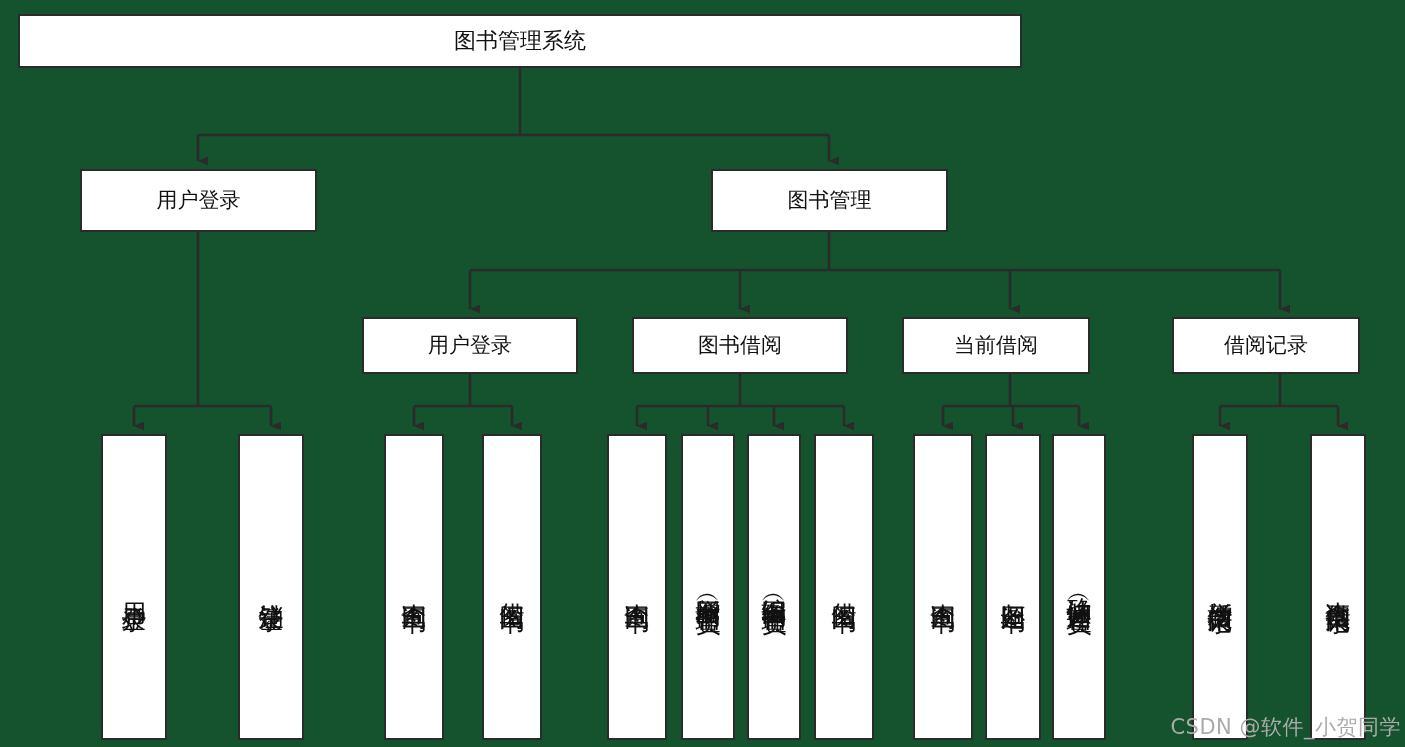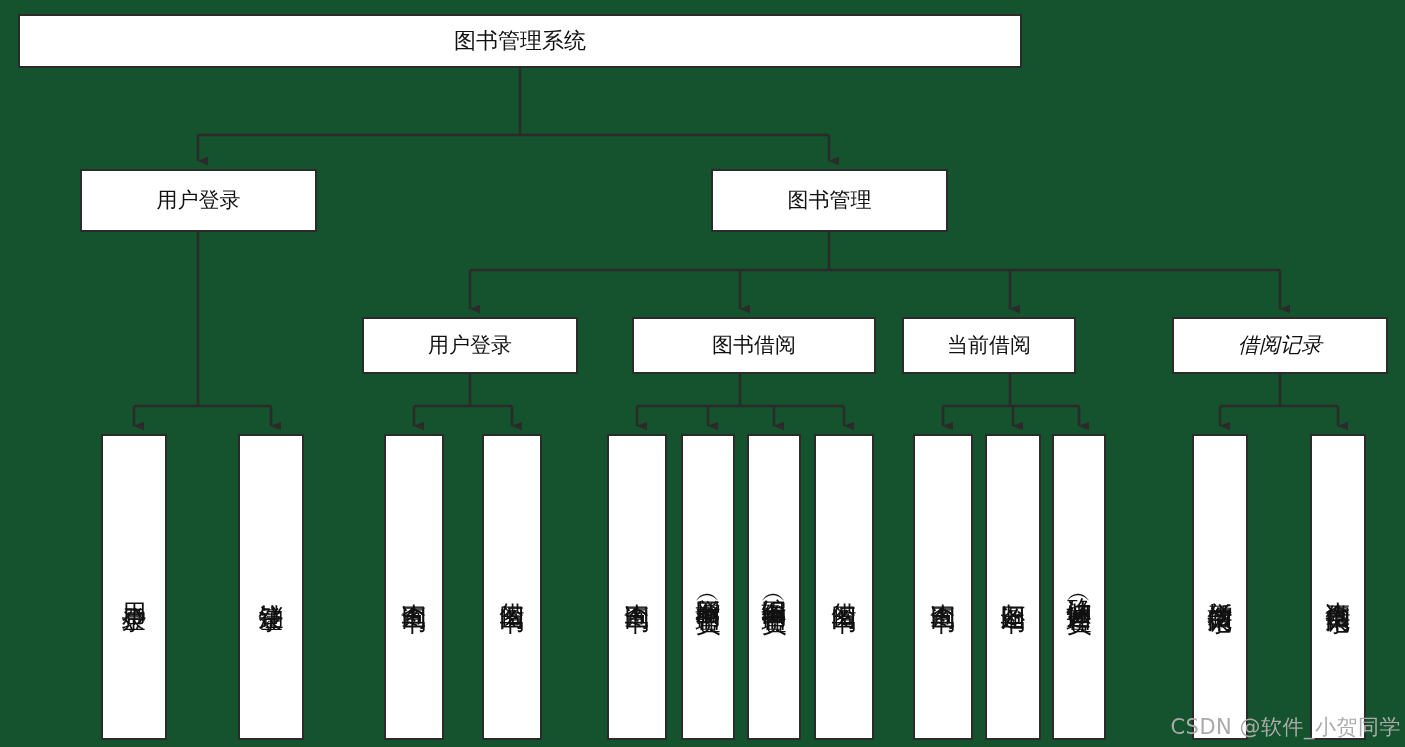--- a/index.html
+++ b/index.html
@@ -146,27 +146,27 @@
   <div class="node horiz" style="left:80px; top:169px; width:237px; height:63px;">
     <span class="label">用户登录</span>
   </div>
   <div class="node horiz" style="left:711px; top:169px; width:237px; height:63px;">
     <span class="label">图书管理</span>
   </div>
 
   <div class="node horiz" style="left:362px; top:317px; width:216px; height:57px;">
     <span class="label">用户登录</span>
   </div>
-  <div class="node horiz" style="left:632px; top:317px; width:244px; height:57px;">
+  <div class="node horiz" style="left:632px; top:317px; width:216px; height:57px;">
     <span class="label">图书借阅</span>
   </div>
-  <div class="node horiz" style="left:902px; top:317px; width:174px; height:57px;">
+  <div class="node horiz" style="left:902px; top:317px; width:188px; height:57px;">
     <span class="label">当前借阅</span>
   </div>
-  <div class="node horiz" style="left:1172px; top:317px; width:216px; height:57px;font-style:italic;">
+  <div class="node horiz" style="left:1172px; top:317px; width:188px; height:57px;">
     <span class="label">借阅记录</span>
   </div>
 
   <div class="node leaf" style="left:101px; top:434px; width:66px; height:306px;">
     <span class="label">用户登录</span>
   </div>
   <div class="node leaf" style="left:238px; top:434px; width:66px; height:306px;">
     <span class="label">注销登录</span>
   </div>
 

